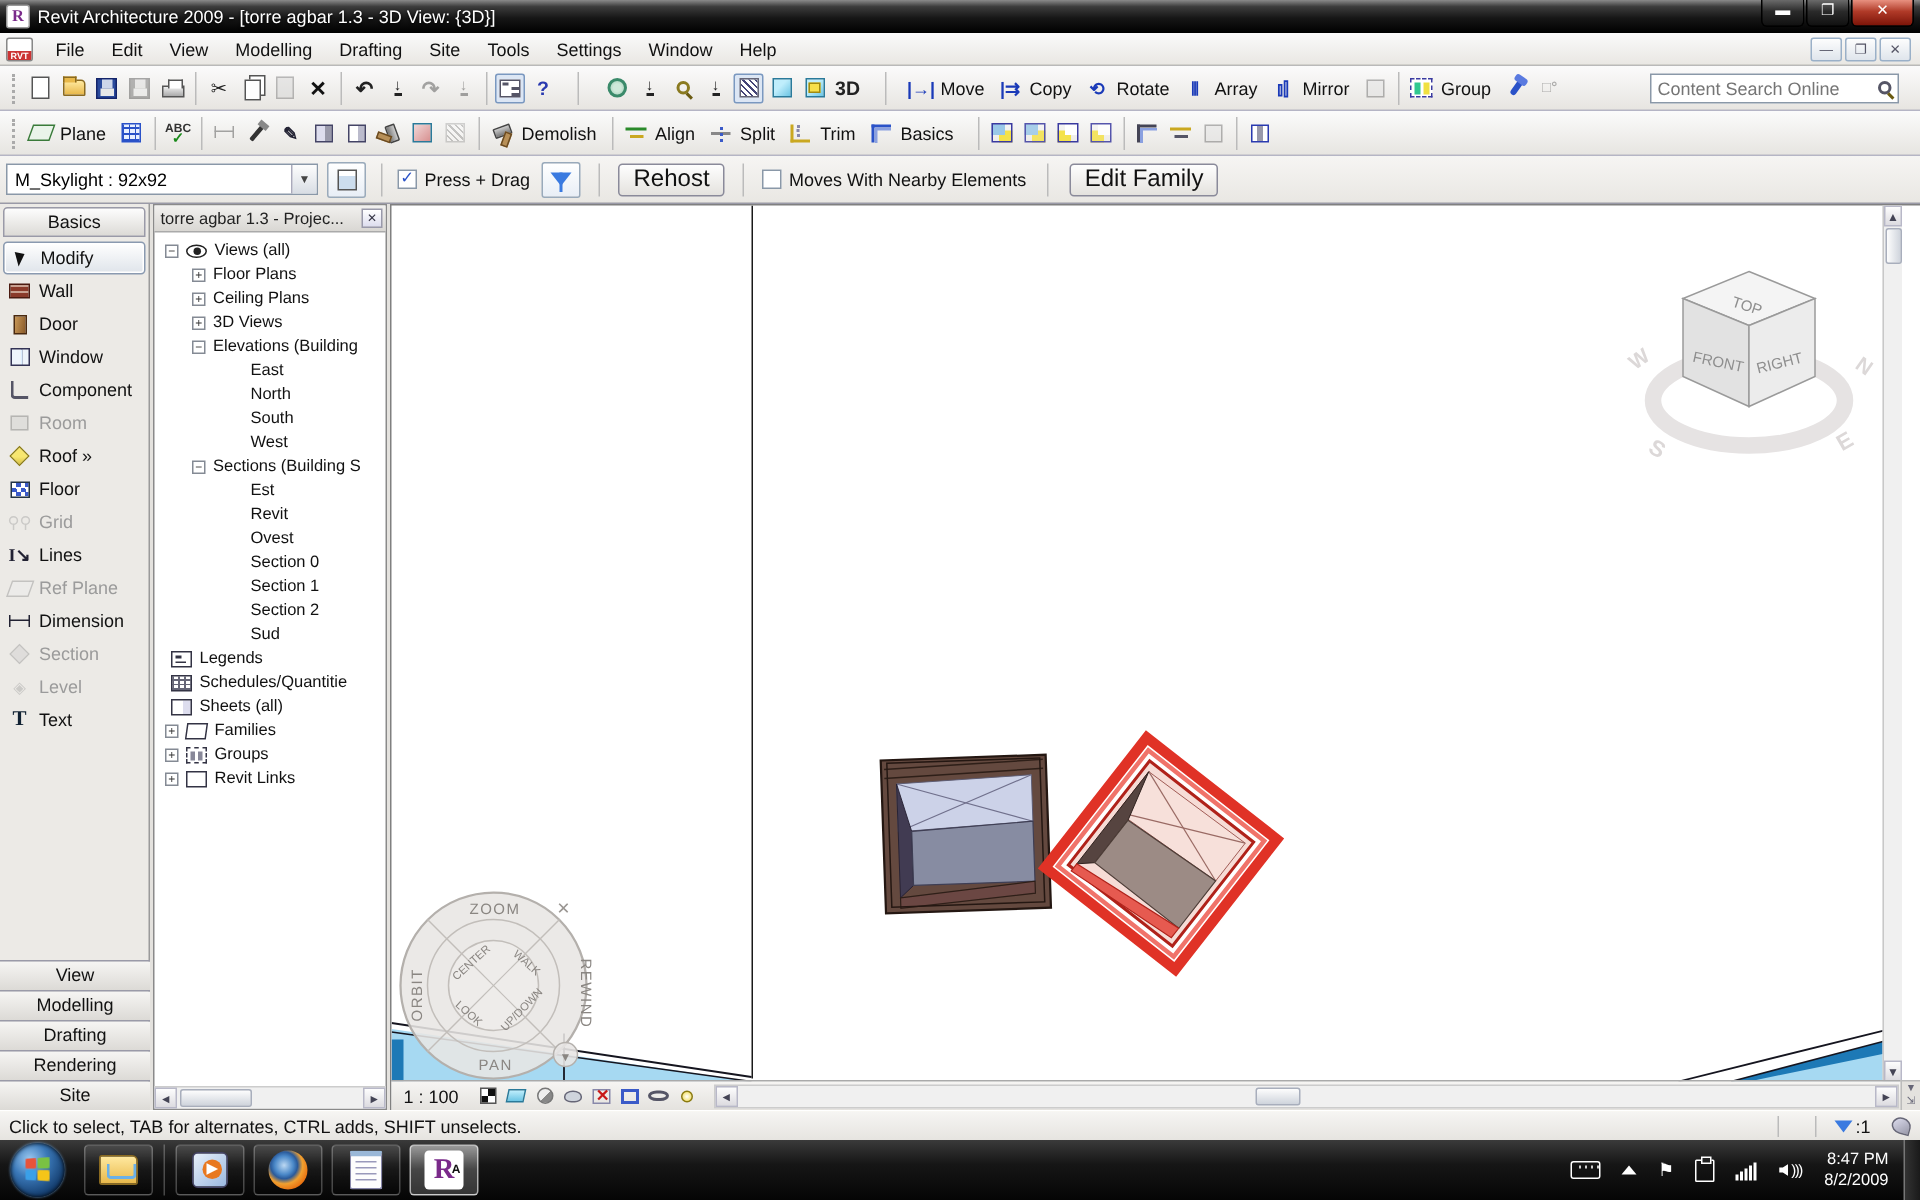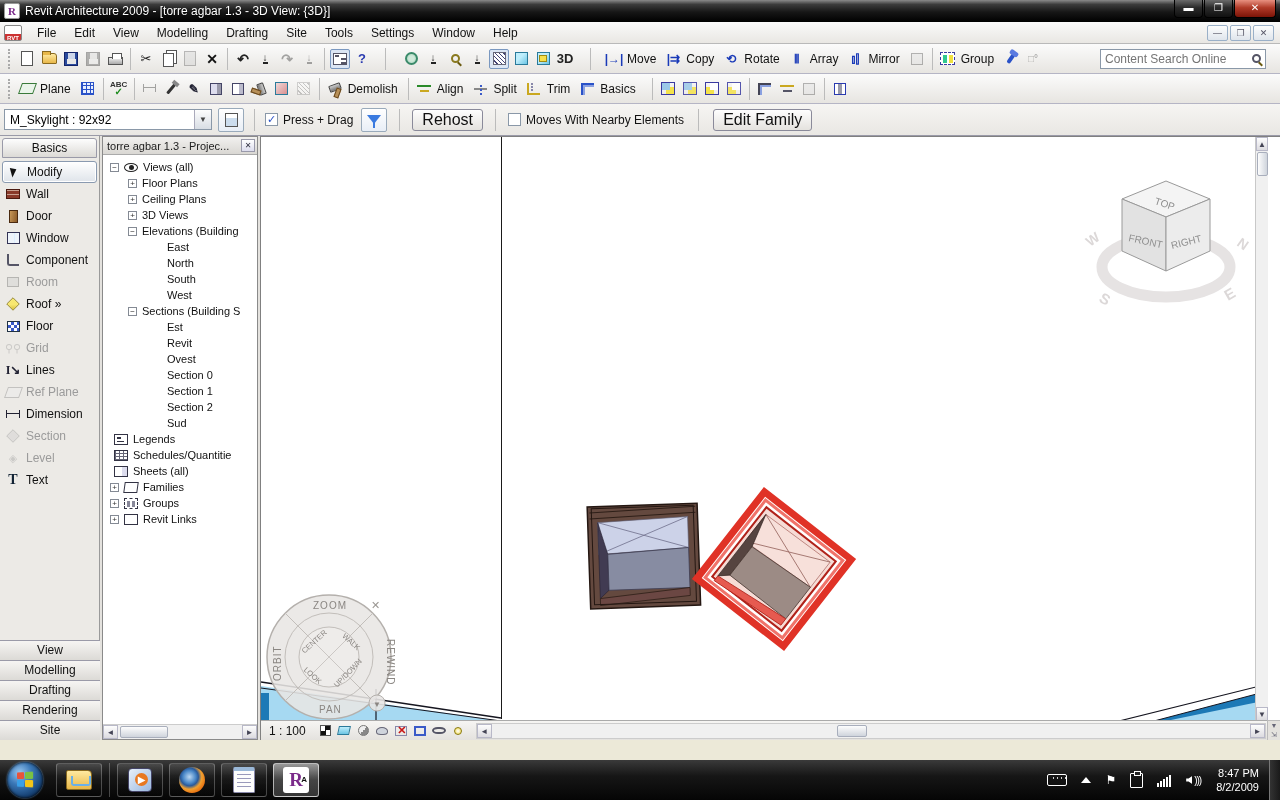--- a/index.html
+++ b/index.html
@@ -810,20 +810,30 @@
         <div class="vb-hscroll">
           <div class="sb-btn">◄</div>
           <div class="sb-thumb" style="width:30px;position:absolute;left:360px"></div>
           <div class="sb-btn" style="margin-left:auto">►</div>
         </div>
       </div>
       <div class="corner">▼<br>⇲</div>
     </div>
   </div>
 
+  <div class="statusbar">
+    <span class="sb-msg">Click to select, TAB for alternates, CTRL adds, SHIFT unselects.</span>
+    <div class="sb-right">
+      <div class="sb-sep"></div>
+        <div class="sb-sep"></div>
+      <span class="sb-funnel"></span>
+      <span>:1</span>
+      <span class="sb-sat"></span>
+    </div>
+  </div>
 
   <div class="taskbar">
     <div class="orb">
       <span class="flag">
           <i style="background:#e8533a"></i>
           <i style="background:#7ac143"></i>
           <i style="background:#3aa0e8"></i>
           <i style="background:#f5c518"></i>
         </span>
     </div>

